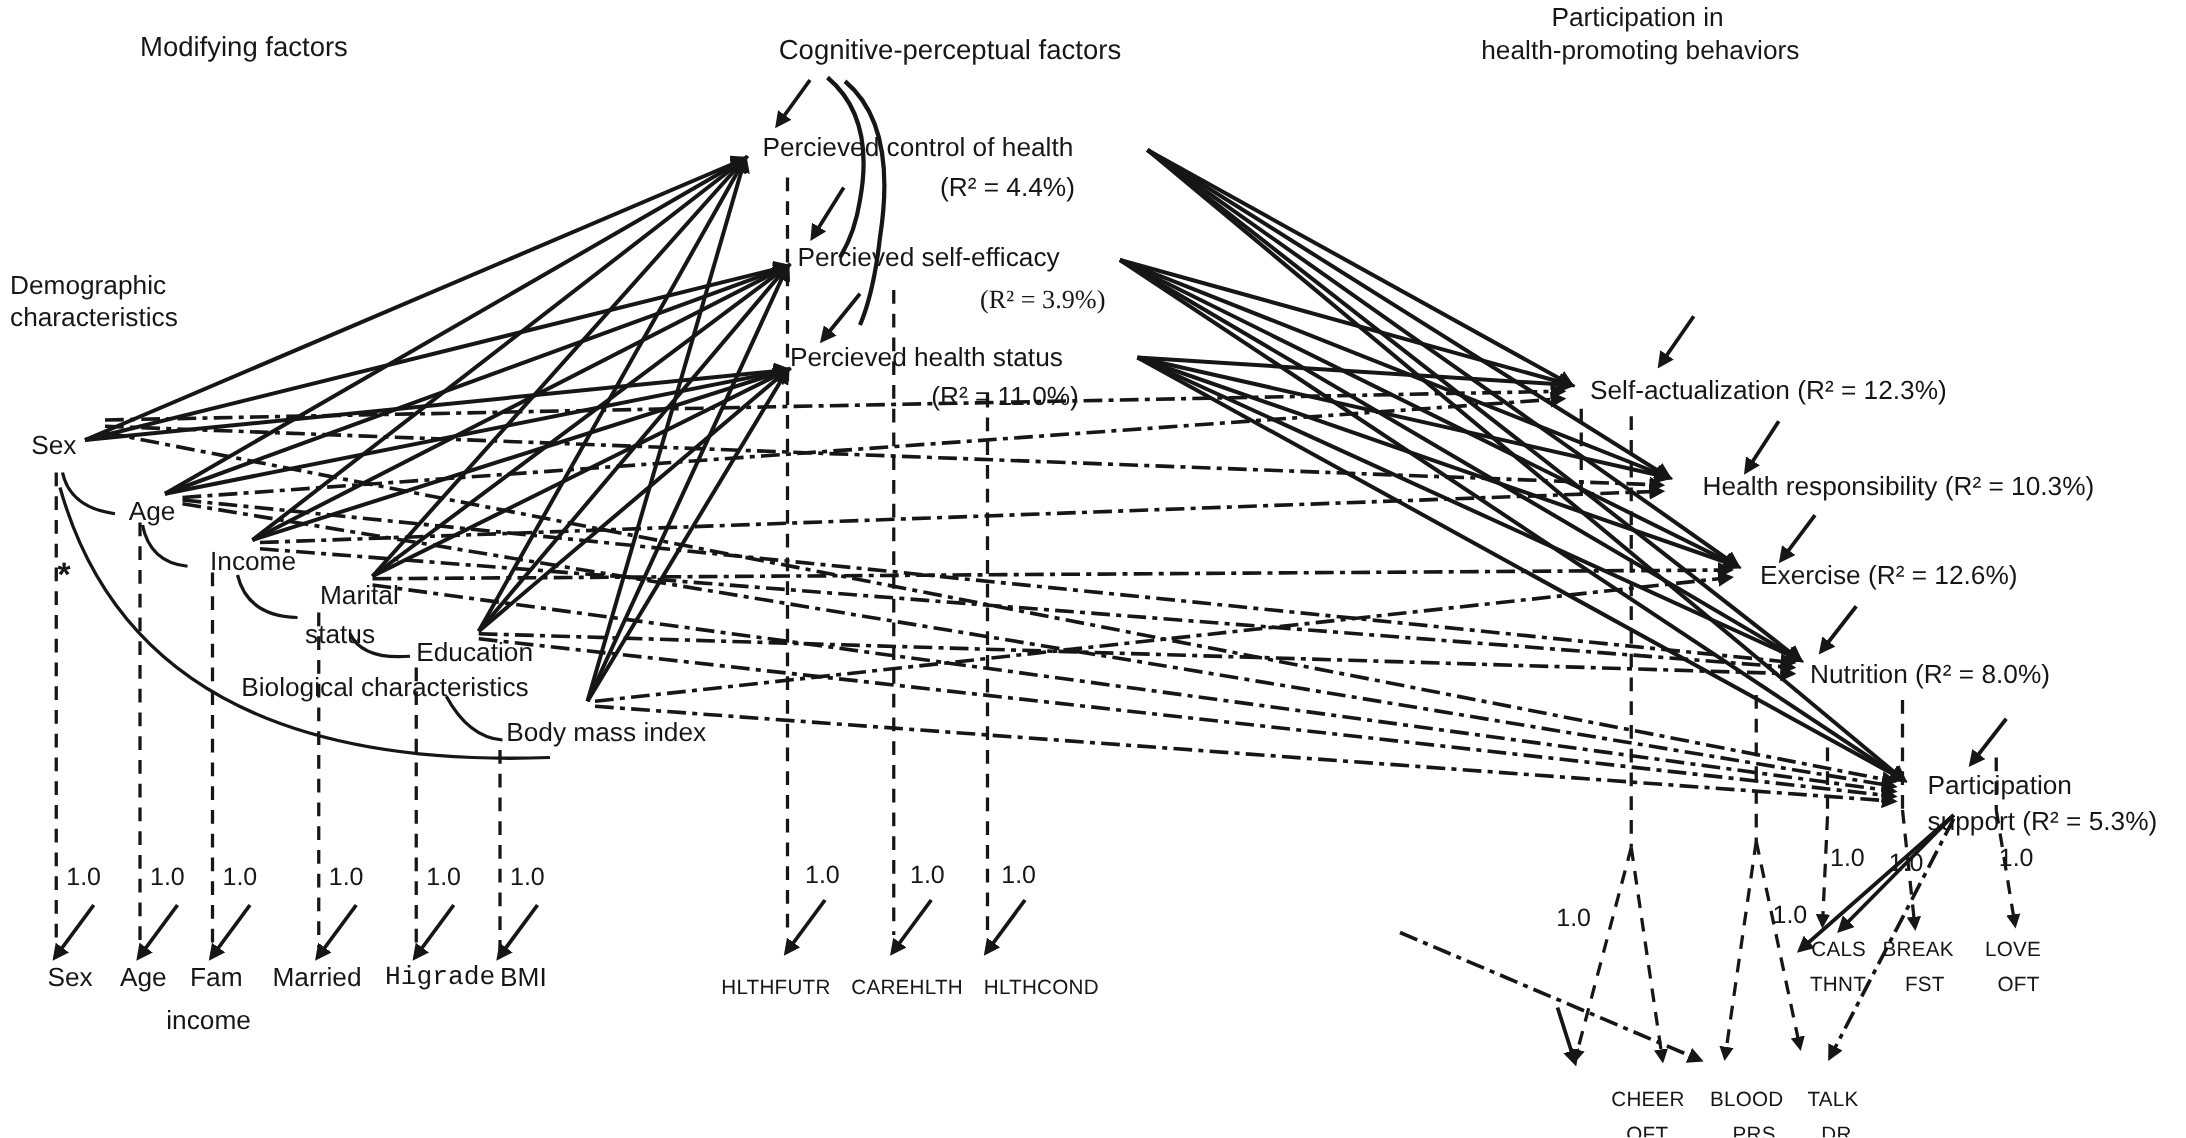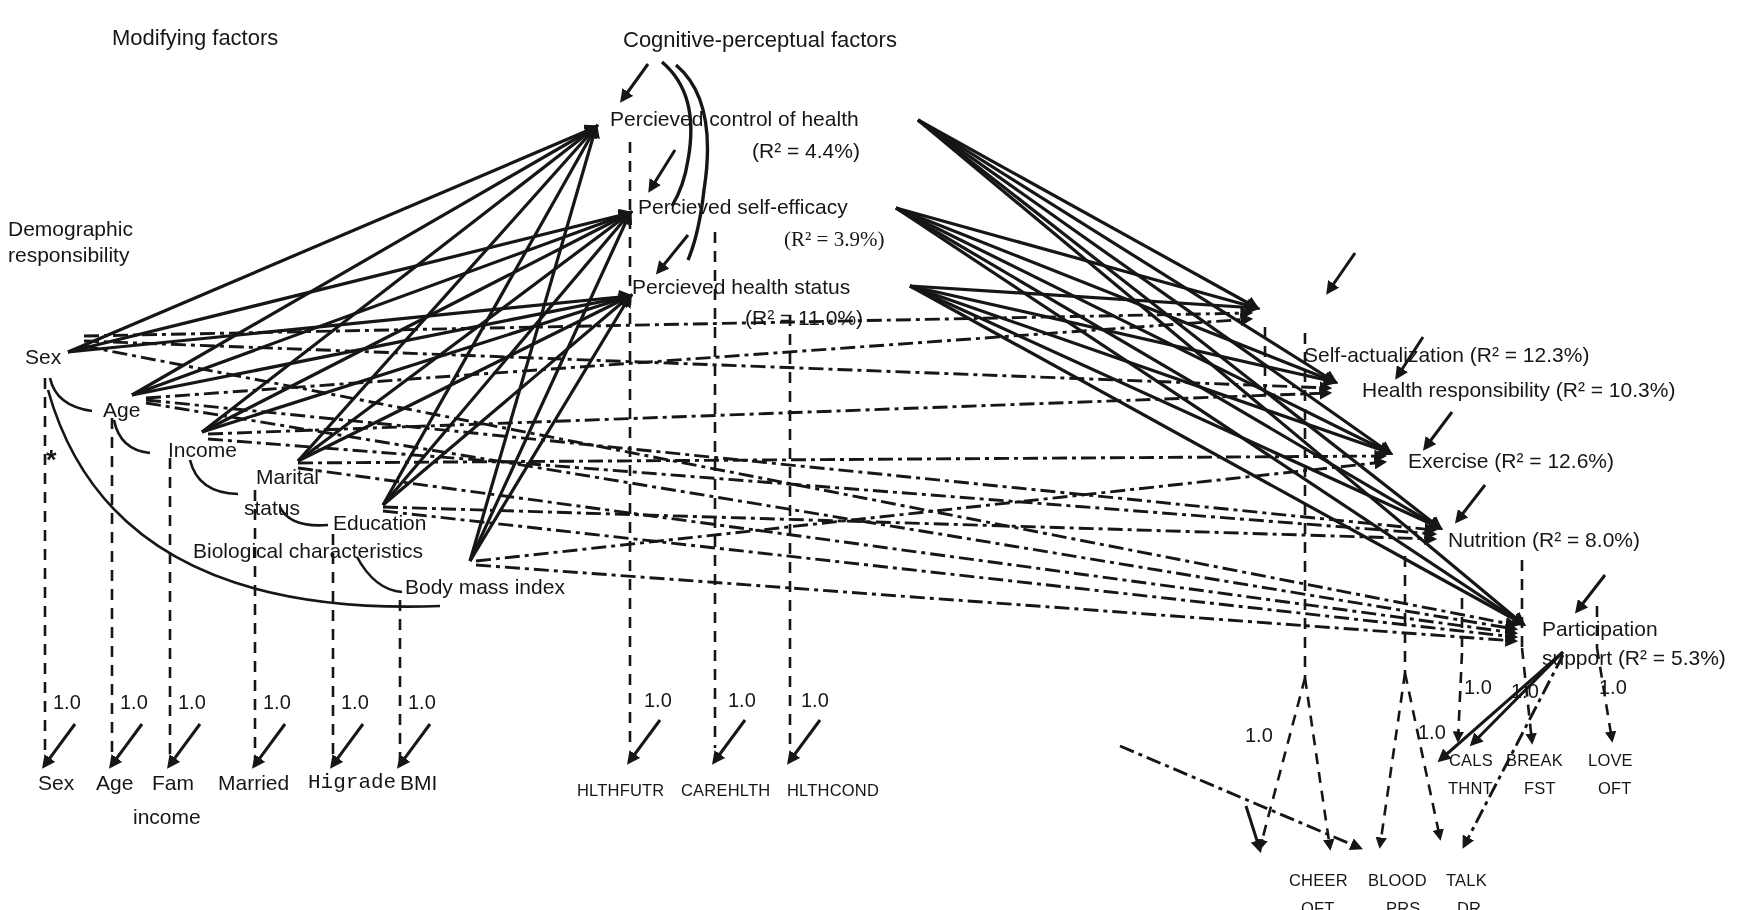--- a/index.html
+++ b/index.html
@@ -131,40 +131,44 @@
         <path d="M 280 507 Q 290 528 328 525" class="e-arc"></path>
         <path d="M 357 557 Q 375 590 402 592" class="e-arc"></path>
         <path d="M 48 390 Q 112 618 440 606" class="e-arc"></path>
         <path d="M 662 62 Q 700 94 688 160 Q 684 186 672 206" class="e-arc-th"></path>
         <path d="M 676 65 Q 718 100 704 190 Q 699 234 688 260" class="e-arc-th"></path>
       </g>
   </svg>
 
   <div class="lbl s22" style="left: 112px; top: 24px;">Modifying factors</div>
   <div class="lbl s22" style="left: 623px; top: 26px;">Cognitive-perceptual factors</div>
+  <div class="lbl s21 ctr" style="left: 1185px; top: 2px; width: 250px;">
+    <div>Participation in</div>
+    <div>health-promoting behaviors</div>
+  </div>
   <div class="lbl s21" style="left: 8px; top: 216px;">
     <div>Demographic</div>
-    <div>responsibility</div>
+    <div>characteristics</div>
   </div>
   <div class="lbl s21" style="left: 193px; top: 538px;">Biological characteristics</div>
   <div class="lbl s26" style="left: 46px; top: 444px;">*</div>
 <div class="lbl s21" style="left: 25px; top: 344px;">Sex</div>
     <div class="lbl s21" style="left: 103px; top: 397px;">Age</div>
     <div class="lbl s21" style="left: 168px; top: 437px;">Income</div>
     <div class="lbl s21" style="left: 256px; top: 464px;">Marital</div>
     <div class="lbl s21" style="left: 244px; top: 495px;">status</div>
     <div class="lbl s21" style="left: 333px; top: 510px;">Education</div>
     <div class="lbl s21" style="left: 405px; top: 574px;">Body mass index</div>
     <div class="lbl s21" style="left: 610px; top: 106px;">Percieved control of health</div>
     <div class="lbl s21" style="left: 752px; top: 138px;">(R² = 4.4%)</div>
     <div class="lbl s21" style="left: 638px; top: 194px;">Percieved self-efficacy</div>
     <div class="lbl s21" style="left: 784px; top: 226px; font-family: Liberation Serif, serif;">(R² = 3.9%)</div>
     <div class="lbl s21" style="left: 632px; top: 274px;">Percieved health status</div>
     <div class="lbl s21" style="left: 745px; top: 305px;">(R² = 11.0%)</div>
-    <div class="lbl s21" style="left: 1304px; top: 300px; margin-top: 42px;">Self-actualization (R² = 12.3%)</div>
+    <div class="lbl s21" style="left: 1272px; top: 300px;">Self-actualization (R² = 12.3%)</div>
     <div class="lbl s21" style="left: 1362px; top: 377px;">Health responsibility (R² = 10.3%)</div>
     <div class="lbl s21" style="left: 1408px; top: 448px;">Exercise (R² = 12.6%)</div>
     <div class="lbl s21" style="left: 1448px; top: 527px;">Nutrition (R² = 8.0%)</div>
     <div class="lbl s21" style="left: 1542px; top: 616px;">Participation</div>
     <div class="lbl s21" style="left: 1542px; top: 645px;">support (R² = 5.3%)</div>
     <div class="lbl s21" style="left: 38px; top: 770px;">Sex</div>
     <div class="lbl s21" style="left: 96px; top: 770px;">Age</div>
     <div class="lbl s21" style="left: 152px; top: 770px;">Fam</div>
     <div class="lbl s21" style="left: 133px; top: 804px;">income</div>
     <div class="lbl s21" style="left: 218px; top: 770px;">Married</div>

